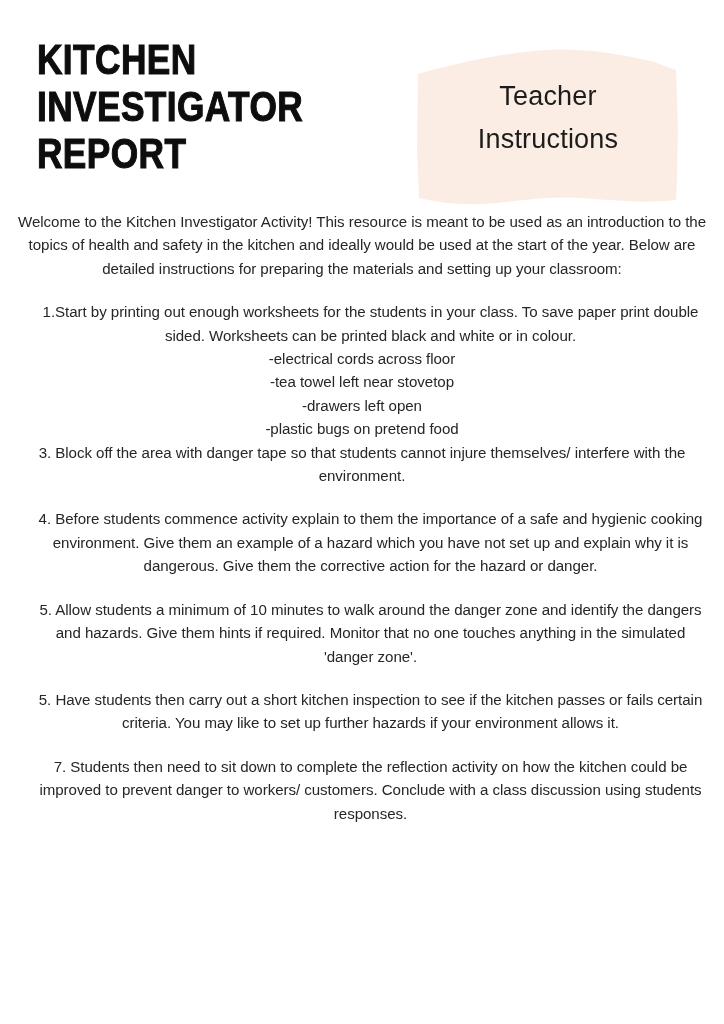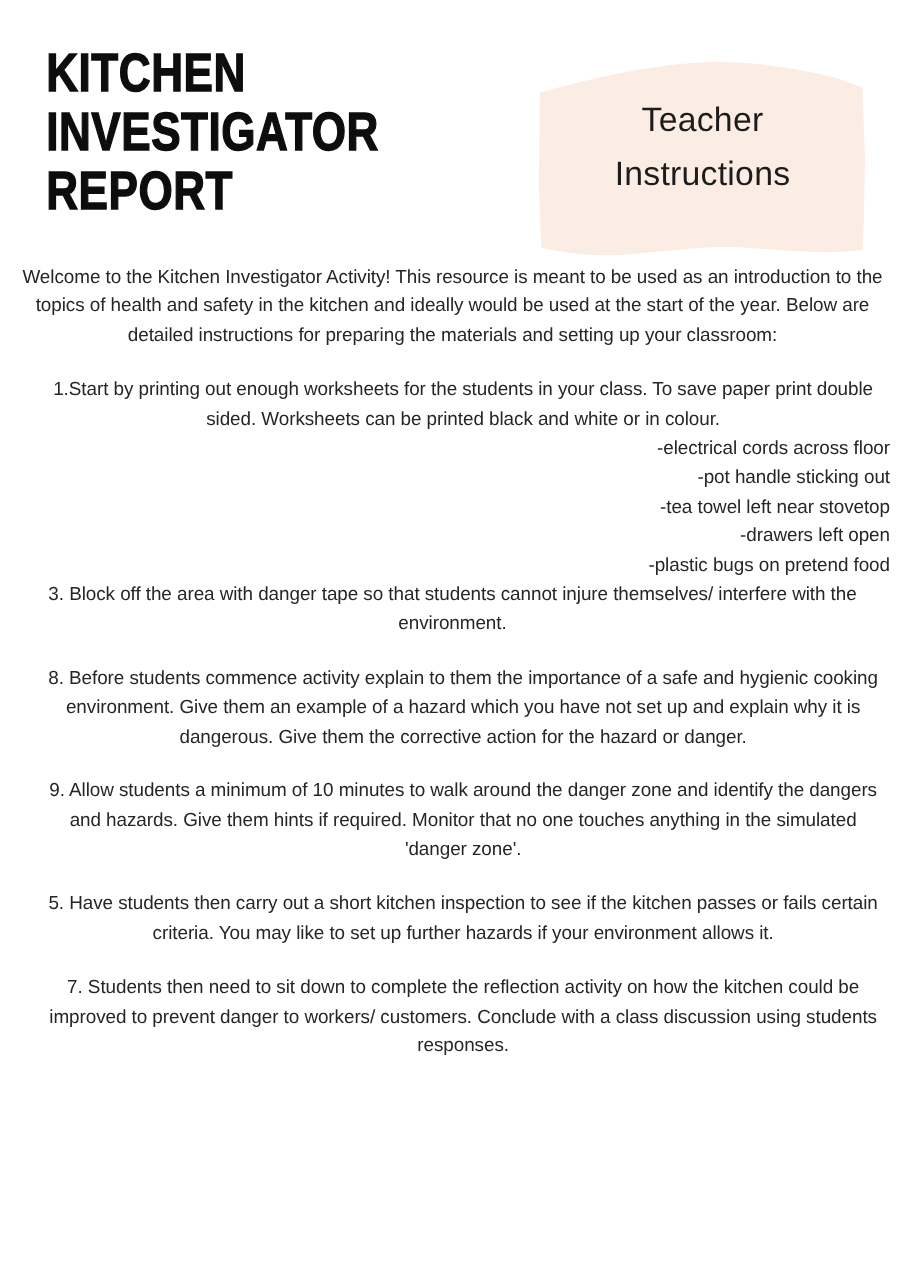--- a/index.html
+++ b/index.html
@@ -48,21 +48,21 @@
     -webkit-text-stroke: 1.1px #0d0d0d;
   }
   .doc-title .title-line {
     display: block;
     white-space: nowrap;
   }
 
   
   .badge-wrap {
     position: absolute;
-    left: 428px;
+    left: 414px;
     top: 28px;
     width: 268px;
     height: 180px;
   }
   .badge-shape {
     position: absolute;
     inset: 0;
     width: 268px;
     height: 180px;
     display: block;
@@ -104,21 +104,21 @@
     margin: 0;
     padding: 0;
   }
   .para + .para { margin-top: 20px; margin-left: 17px; }
   .para.tight + .para.tight { margin-top: 0; }
 
   .examples {
     margin: 0;
     padding: 0;
     list-style: none;
-    text-align: right;
+    text-align: center;
   }
   .examples li {
     margin: 0;
     padding: 0;
     line-height: 23.4px;
   }
 </style>
 </head>
 <body>
 
@@ -150,31 +150,30 @@
   <div class="body-copy">
 
     <p class="para">Welcome to the Kitchen Investigator Activity! This resource is meant to be used as an introduction to the topics of health and safety in the kitchen and ideally would be used at the start of the year. Below are detailed instructions for preparing the materials and setting up your classroom:</p>
 
     <p class="para">1.Start by printing out enough worksheets for the students in your class. To save paper print double sided. Worksheets can be printed black and white or in colour.</p>
 
 
 
     <ul class="examples">
       <li>-electrical cords across floor</li>
-      <li>-pot handle sticking out</li>
       <li>-tea towel left near stovetop</li>
       <li>-drawers left open</li>
       <li>-plastic bugs on pretend food</li>
     </ul>
 
     <p class="para">3. Block off the area with danger tape so that students cannot injure themselves/ interfere with the environment.</p>
 
-    <p class="para">8. Before students commence activity explain to them the importance of a safe and hygienic cooking environment. Give them an example of a hazard which you have not set up and explain why it is dangerous. Give them the corrective action for the hazard or danger.</p>
+    <p class="para">4. Before students commence activity explain to them the importance of a safe and hygienic cooking environment. Give them an example of a hazard which you have not set up and explain why it is dangerous. Give them the corrective action for the hazard or danger.</p>
 
-    <p class="para">9. Allow students a minimum of 10 minutes to walk around the danger zone and identify the dangers and hazards. Give them hints if required. Monitor that no one touches anything in the simulated 'danger zone'.</p>
+    <p class="para">5. Allow students a minimum of 10 minutes to walk around the danger zone and identify the dangers and hazards. Give them hints if required. Monitor that no one touches anything in the simulated 'danger zone'.</p>
 
     <p class="para">5. Have students then carry out a short kitchen inspection to see if the kitchen passes or fails certain criteria. You may like to set up further hazards if your environment allows it.</p>
 
     <p class="para">7. Students then need to sit down to complete the reflection activity on how the kitchen could be improved to prevent danger to workers/ customers. Conclude with a class discussion using students responses.</p>
 
   </div>
 
 </div>
 
 </body></html>

